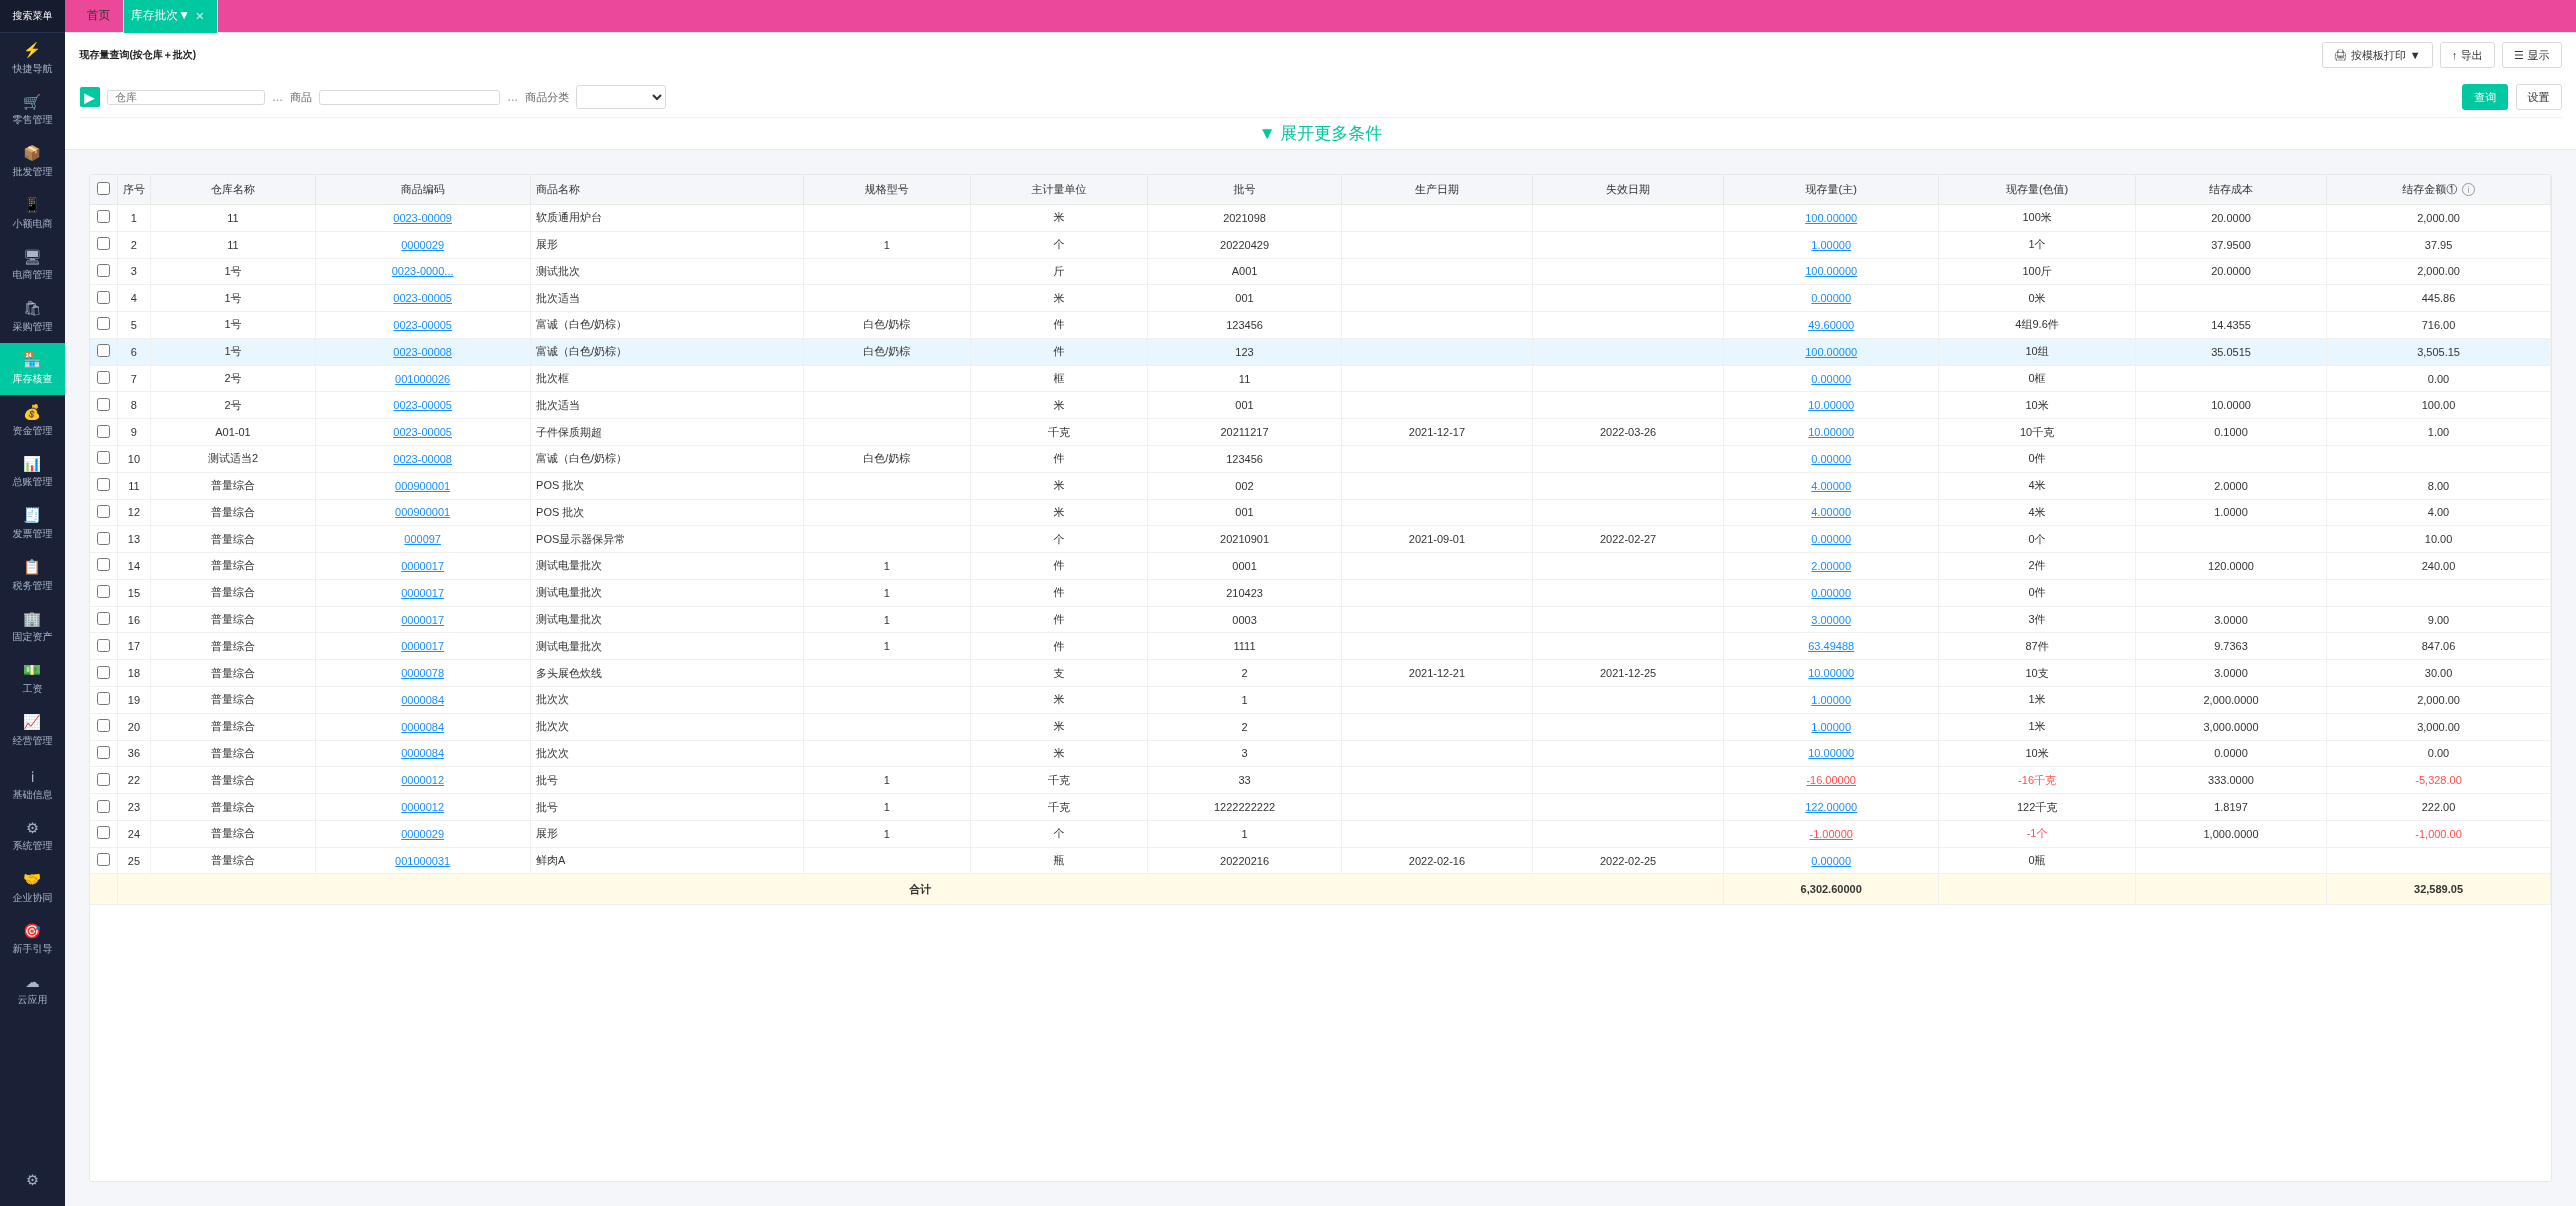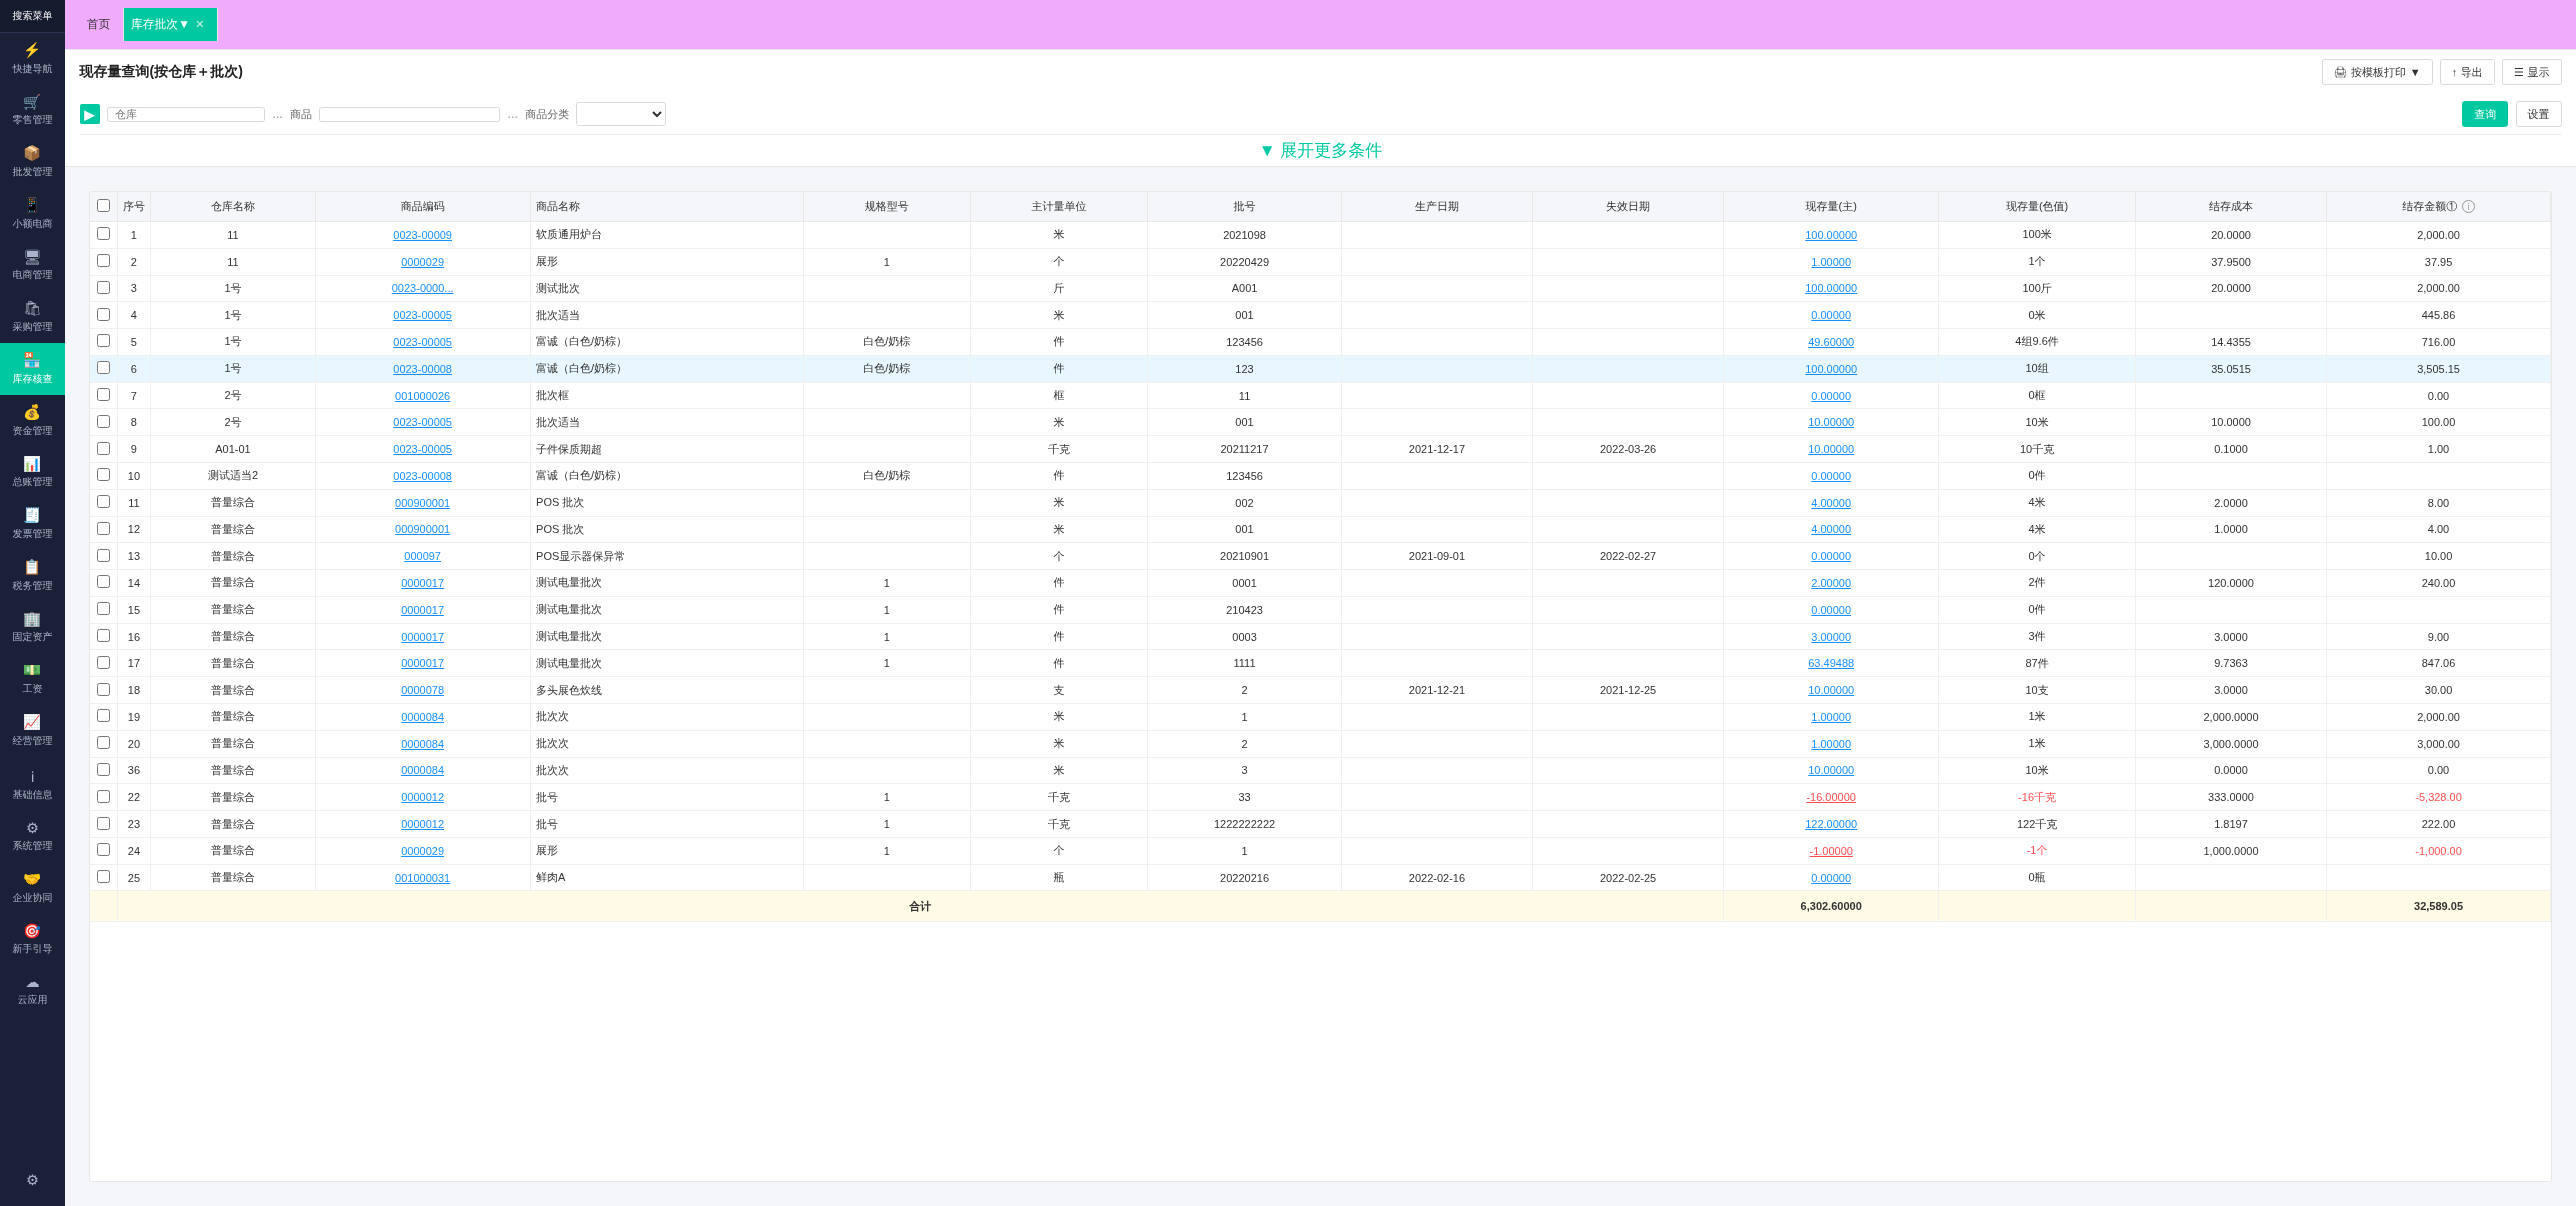--- a/index.html
+++ b/index.html
@@ -57,26 +57,26 @@
     
     .main {
       flex: 1;
       display: flex;
       flex-direction: column;
       overflow: hidden;
     }
 
     
     .top-tabs {
-      background: #f0abfc;
+      background: #ec4899;
       border-bottom: 0.9px solid #e8e8e8;
       display: flex;
       align-items: center;
       padding: 0 9px;
-      height: 50px;
+      height: 33px;
       flex-shrink: 0;
     }
     .top-tab {
       padding: 0 12.7px;
       height: 33px;
       display: flex;
       align-items: center;
       cursor: pointer;
       font-size: 11.8px;
       color: #333;
@@ -113,21 +113,21 @@
       border-bottom: 0.9px solid #e8e8e8;
       flex-shrink: 0;
     }
     .page-title-row {
       display: flex;
       align-items: center;
       justify-content: space-between;
       margin-bottom: 9px;
     }
     .page-title {
-      font-size: 14px;
+      font-size: 10px;
       font-weight: bold;
       color: #222;
     }
     .header-actions {
       display: flex;
       align-items: center;
       gap: 7.2px;
     }
     .btn {
       padding: 4.5px 11px;

